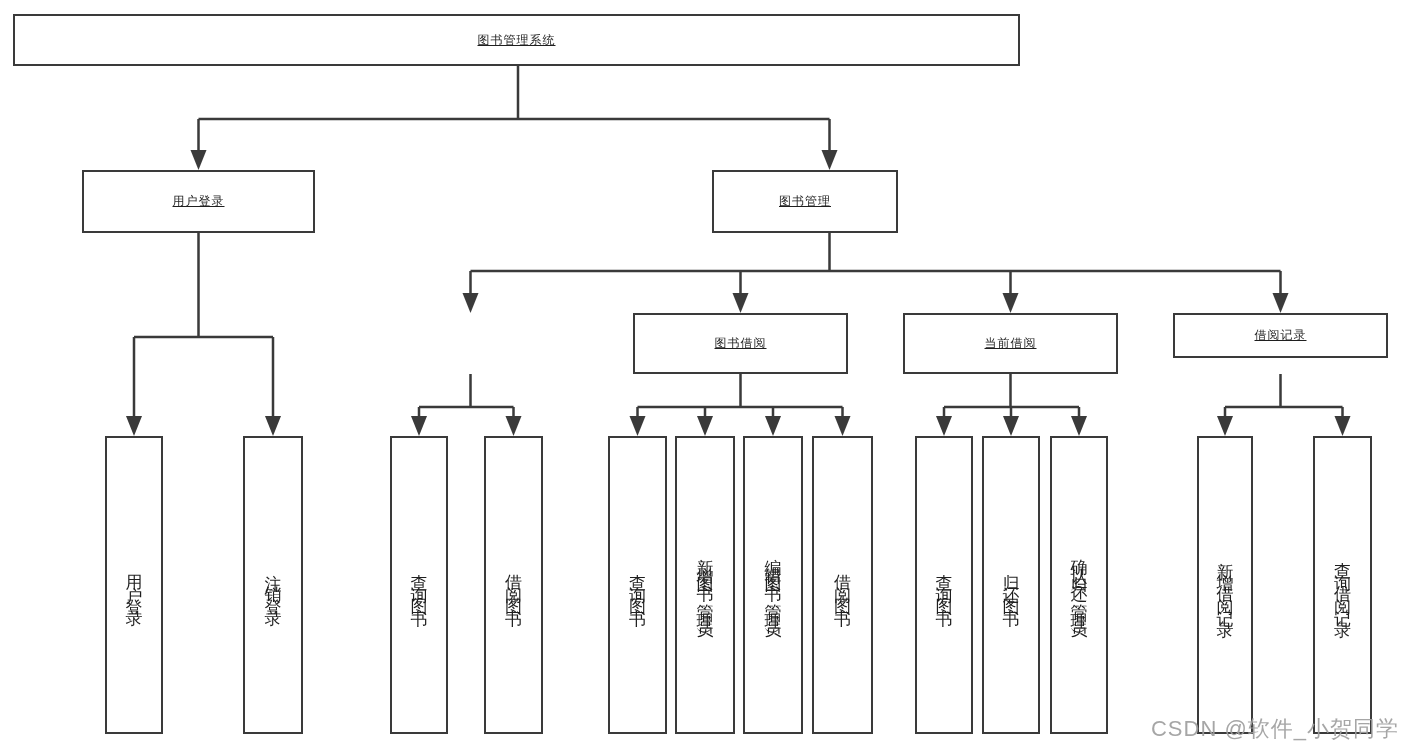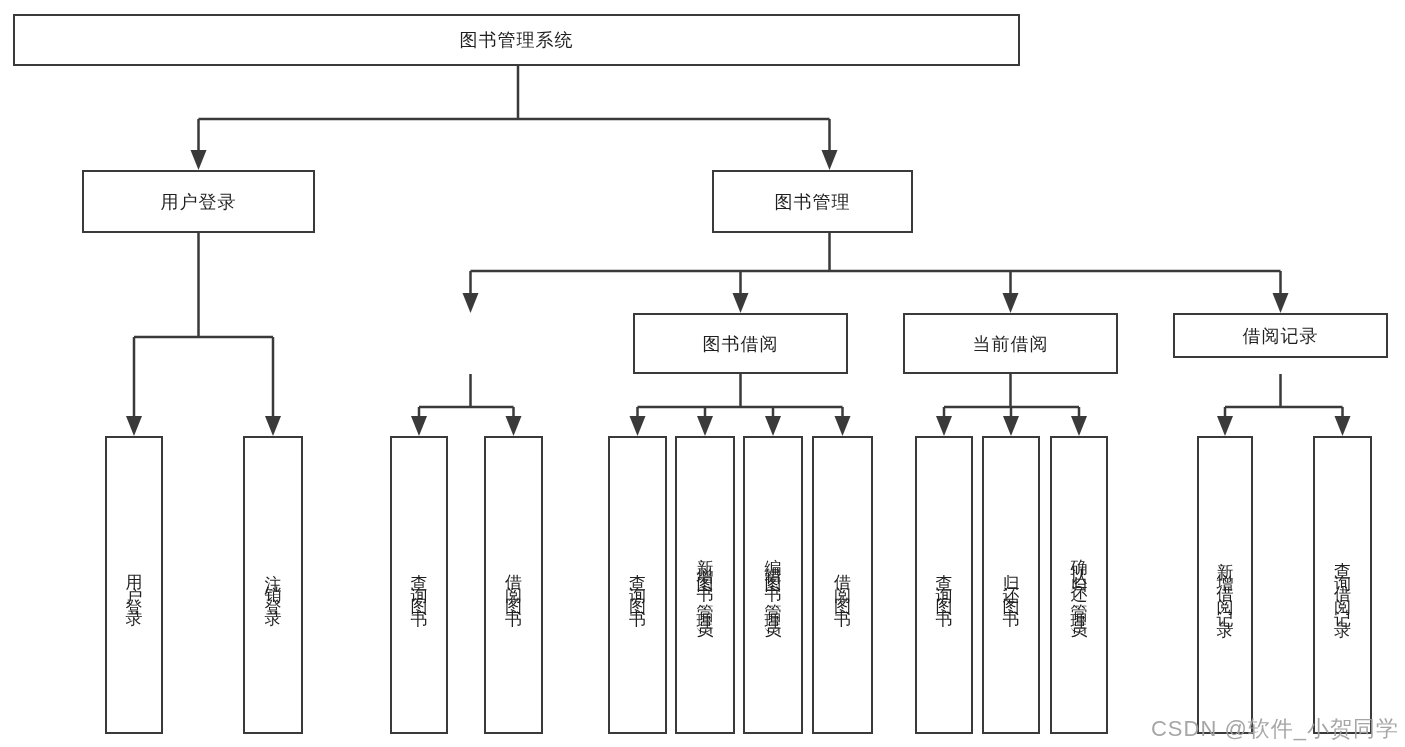--- a/index.html
+++ b/index.html
@@ -17,23 +17,24 @@
   .hbox,.vbox{
     position:absolute;
     box-sizing:border-box;
     border:2.5px solid #3a3a3a;
     background:#ffffff;
     display:flex;align-items:center;justify-content:center;
     color:#1f1f1f;
     z-index:2;
   }
   .hbox{
-    font-size:18px;
+    font-size:12px;
     letter-spacing:1px;
     white-space:nowrap;
+    text-decoration:underline;
   }
   .vbox{
     top:436px;height:298px;
     writing-mode:vertical-rl;
     text-orientation:mixed;
     font-size:17px;
     letter-spacing:12px;
     line-height:1;
   }
   .vbox.long{letter-spacing:9px;}
@@ -81,21 +82,21 @@
       <polygon points="1003,416 1019,416 1011,436"></polygon>
       <polygon points="1071,416 1087,416 1079,436"></polygon>
       <polygon points="1217,416 1233,416 1225,436"></polygon>
       <polygon points="1334.5,416 1350.5,416 1342.5,436"></polygon>
     </g>
   </svg>
 
   <div class="hbox" style="left:13px;top:14px;width:1007px;height:52px">图书管理系统</div>
 
   <div class="hbox" style="left:82px;top:170px;width:233px;height:63px">用户登录</div>
-  <div class="hbox" style="left:712px;top:170px;width:201px;height:63px">图书管理</div>
+  <div class="hbox" style="left:712px;top:170px;width:186px;height:63px">图书管理</div>
 
   <div class="hbox" style="left:633px;top:313px;width:215px;height:61px">图书借阅</div>
   <div class="hbox" style="left:903px;top:313px;width:215px;height:61px">当前借阅</div>
   <div class="hbox" style="left:1173px;top:313px;width:215px;height:45px">借阅记录</div>
 
   <div class="vbox" style="left:105px;width:58px">用户登录</div>
   <div class="vbox" style="left:243px;width:60px">注销登录</div>
 
   <div class="vbox" style="left:390px;width:58px">查询图书</div>
   <div class="vbox" style="left:484px;width:59px">借阅图书</div>

